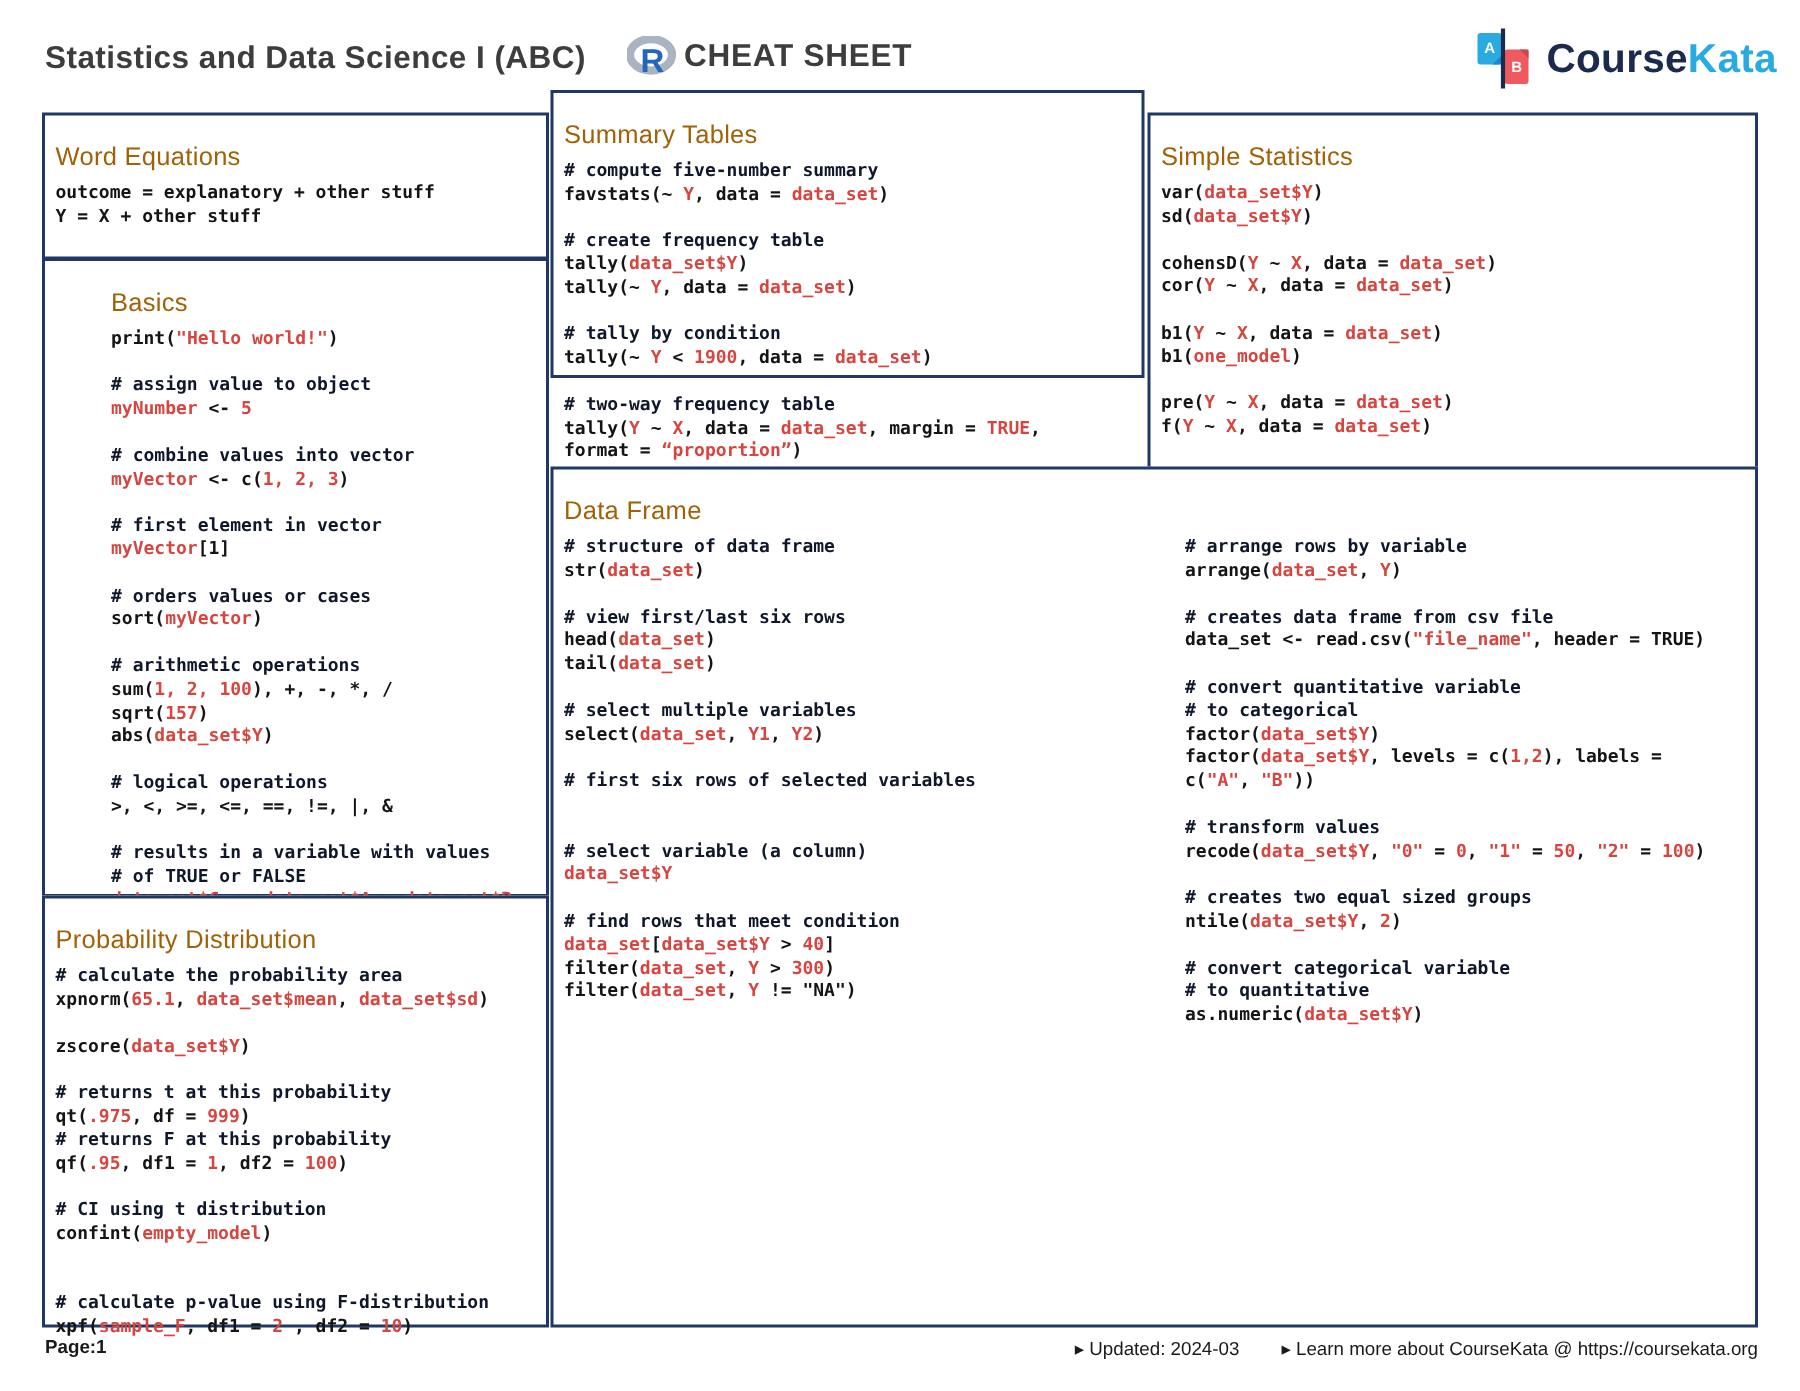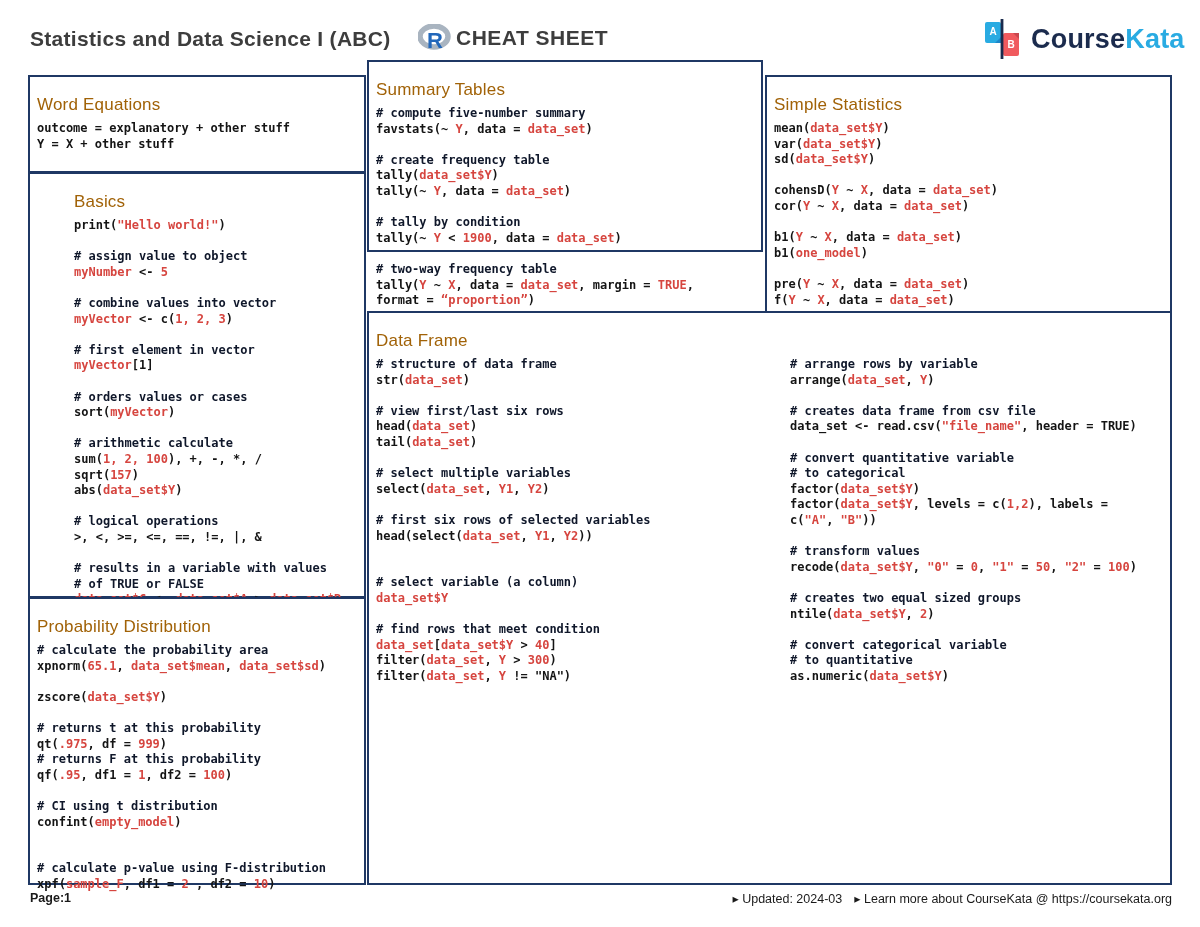--- a/index.html
+++ b/index.html
@@ -32,21 +32,21 @@
   #p-prob{left:28px;top:597px;width:338px;height:288px;}
   #p-summary{left:367px;top:60px;width:396px;height:192px;}
   #p-simple{left:765px;top:75px;width:407px;height:246px;}
   #p-dataframe{left:367px;top:311px;width:805px;height:574px;}
   .df-cols{display:flex;gap:11px;}
   .df-left{width:396px;}
   .df-right{width:380px;}
 
   
   .footer-left{position:absolute;left:30px;top:891px;font-size:12.5px;color:#1a1a1a;font-weight:bold;}
-  .footer-right{position:absolute;right:28px;top:891px;display:flex;gap:12px;
+  .footer-right{position:absolute;right:28px;top:891px;display:flex;gap:28px;
                 font-size:12.5px;color:#1a1a1a;}
 </style>
 </head>
 <body>
 
 <div class="page">
 
   <div class="hdr-title">Statistics and Data Science I (ABC)</div>
 
   <div class="hdr-cheat">
@@ -90,21 +90,21 @@
         <div class="ln">&nbsp;</div>
         <div class="ln"><span class="seg-c"># combine values into vector</span></div>
         <div class="ln"><span class="seg-r">myVector</span><span class="seg-k"> &lt;- c(</span><span class="seg-r">1, 2, 3</span><span class="seg-k">)</span></div>
         <div class="ln">&nbsp;</div>
         <div class="ln"><span class="seg-c"># first element in vector</span></div>
         <div class="ln"><span class="seg-r">myVector</span><span class="seg-k">[1]</span></div>
         <div class="ln">&nbsp;</div>
         <div class="ln"><span class="seg-c"># orders values or cases</span></div>
         <div class="ln"><span class="seg-k">sort(</span><span class="seg-r">myVector</span><span class="seg-k">)</span></div>
         <div class="ln">&nbsp;</div>
-        <div class="ln"><span class="seg-c"># arithmetic calculate</span></div>
+        <div class="ln"><span class="seg-c"># arithmetic operations</span></div>
         <div class="ln"><span class="seg-k">sum(</span><span class="seg-r">1, 2, 100</span><span class="seg-k">), +, -, *, /</span></div>
         <div class="ln"><span class="seg-k">sqrt(</span><span class="seg-r">157</span><span class="seg-k">)</span></div>
         <div class="ln"><span class="seg-k">abs(</span><span class="seg-r">data_set$Y</span><span class="seg-k">)</span></div>
         <div class="ln">&nbsp;</div>
         <div class="ln"><span class="seg-c"># logical operations</span></div>
         <div class="ln"><span class="seg-k">&gt;, &lt;, &gt;=, &lt;=, ==, !=, |, &amp;</span></div>
         <div class="ln">&nbsp;</div>
         <div class="ln"><span class="seg-c"># results in a variable with values</span></div>
         <div class="ln"><span class="seg-c"># of TRUE or FALSE</span></div>
         <div class="ln"><span class="seg-r">data_set$C</span><span class="seg-k"> &lt;- </span><span class="seg-r">data_set$A</span><span class="seg-k"> &gt; </span><span class="seg-r">data_set$B</span></div>
@@ -148,21 +148,20 @@
         <div class="ln">&nbsp;</div>
         <div class="ln"><span class="seg-c"># two-way frequency table</span></div>
         <div class="ln"><span class="seg-k">tally(</span><span class="seg-r">Y</span><span class="seg-k"> ~ </span><span class="seg-r">X</span><span class="seg-k">, data = </span><span class="seg-r">data_set</span><span class="seg-k">, margin = </span><span class="seg-r">TRUE</span><span class="seg-k">,</span></div>
         <div class="ln"><span class="seg-k">format = </span><span class="seg-r">“proportion”</span><span class="seg-k">)</span></div>
       </div>
   </section>
 
   <section class="panel" id="p-simple">
     <h2 class="panel-title">Simple Statistics</h2>
     <div class="code">
-        <div class="ln"><span class="seg-k">mean(</span><span class="seg-r">data_set$Y</span><span class="seg-k">)</span></div>
         <div class="ln"><span class="seg-k">var(</span><span class="seg-r">data_set$Y</span><span class="seg-k">)</span></div>
         <div class="ln"><span class="seg-k">sd(</span><span class="seg-r">data_set$Y</span><span class="seg-k">)</span></div>
         <div class="ln">&nbsp;</div>
         <div class="ln"><span class="seg-k">cohensD(</span><span class="seg-r">Y</span><span class="seg-k"> ~ </span><span class="seg-r">X</span><span class="seg-k">, data = </span><span class="seg-r">data_set</span><span class="seg-k">)</span></div>
         <div class="ln"><span class="seg-k">cor(</span><span class="seg-r">Y</span><span class="seg-k"> ~ </span><span class="seg-r">X</span><span class="seg-k">, data = </span><span class="seg-r">data_set</span><span class="seg-k">)</span></div>
         <div class="ln">&nbsp;</div>
         <div class="ln"><span class="seg-k">b1(</span><span class="seg-r">Y</span><span class="seg-k"> ~ </span><span class="seg-r">X</span><span class="seg-k">, data = </span><span class="seg-r">data_set</span><span class="seg-k">)</span></div>
         <div class="ln"><span class="seg-k">b1(</span><span class="seg-r">one_model</span><span class="seg-k">)</span></div>
         <div class="ln">&nbsp;</div>
         <div class="ln"><span class="seg-k">pre(</span><span class="seg-r">Y</span><span class="seg-k"> ~ </span><span class="seg-r">X</span><span class="seg-k">, data = </span><span class="seg-r">data_set</span><span class="seg-k">)</span></div>
@@ -178,21 +177,20 @@
           <div class="ln"><span class="seg-k">str(</span><span class="seg-r">data_set</span><span class="seg-k">)</span></div>
           <div class="ln">&nbsp;</div>
           <div class="ln"><span class="seg-c"># view first/last six rows</span></div>
           <div class="ln"><span class="seg-k">head(</span><span class="seg-r">data_set</span><span class="seg-k">)</span></div>
           <div class="ln"><span class="seg-k">tail(</span><span class="seg-r">data_set</span><span class="seg-k">)</span></div>
           <div class="ln">&nbsp;</div>
           <div class="ln"><span class="seg-c"># select multiple variables</span></div>
           <div class="ln"><span class="seg-k">select(</span><span class="seg-r">data_set</span><span class="seg-k">, </span><span class="seg-r">Y1</span><span class="seg-k">, </span><span class="seg-r">Y2</span><span class="seg-k">)</span></div>
           <div class="ln">&nbsp;</div>
           <div class="ln"><span class="seg-c"># first six rows of selected variables</span></div>
-          <div class="ln"><span class="seg-k">head(select(</span><span class="seg-r">data_set</span><span class="seg-k">, </span><span class="seg-r">Y1</span><span class="seg-k">, </span><span class="seg-r">Y2</span><span class="seg-k">))</span></div>
           <div class="ln">&nbsp;</div>
           <div class="ln">&nbsp;</div>
           <div class="ln"><span class="seg-c"># select variable (a column)</span></div>
           <div class="ln"><span class="seg-r">data_set$Y</span></div>
           <div class="ln">&nbsp;</div>
           <div class="ln"><span class="seg-c"># find rows that meet condition</span></div>
           <div class="ln"><span class="seg-r">data_set</span><span class="seg-k">[</span><span class="seg-r">data_set$Y</span><span class="seg-k"> &gt; </span><span class="seg-r">40</span><span class="seg-k">]</span></div>
           <div class="ln"><span class="seg-k">filter(</span><span class="seg-r">data_set</span><span class="seg-k">, </span><span class="seg-r">Y</span><span class="seg-k"> &gt; </span><span class="seg-r">300</span><span class="seg-k">)</span></div>
           <div class="ln"><span class="seg-k">filter(</span><span class="seg-r">data_set</span><span class="seg-k">, </span><span class="seg-r">Y</span><span class="seg-k"> != "NA")</span></div>
         </div>

